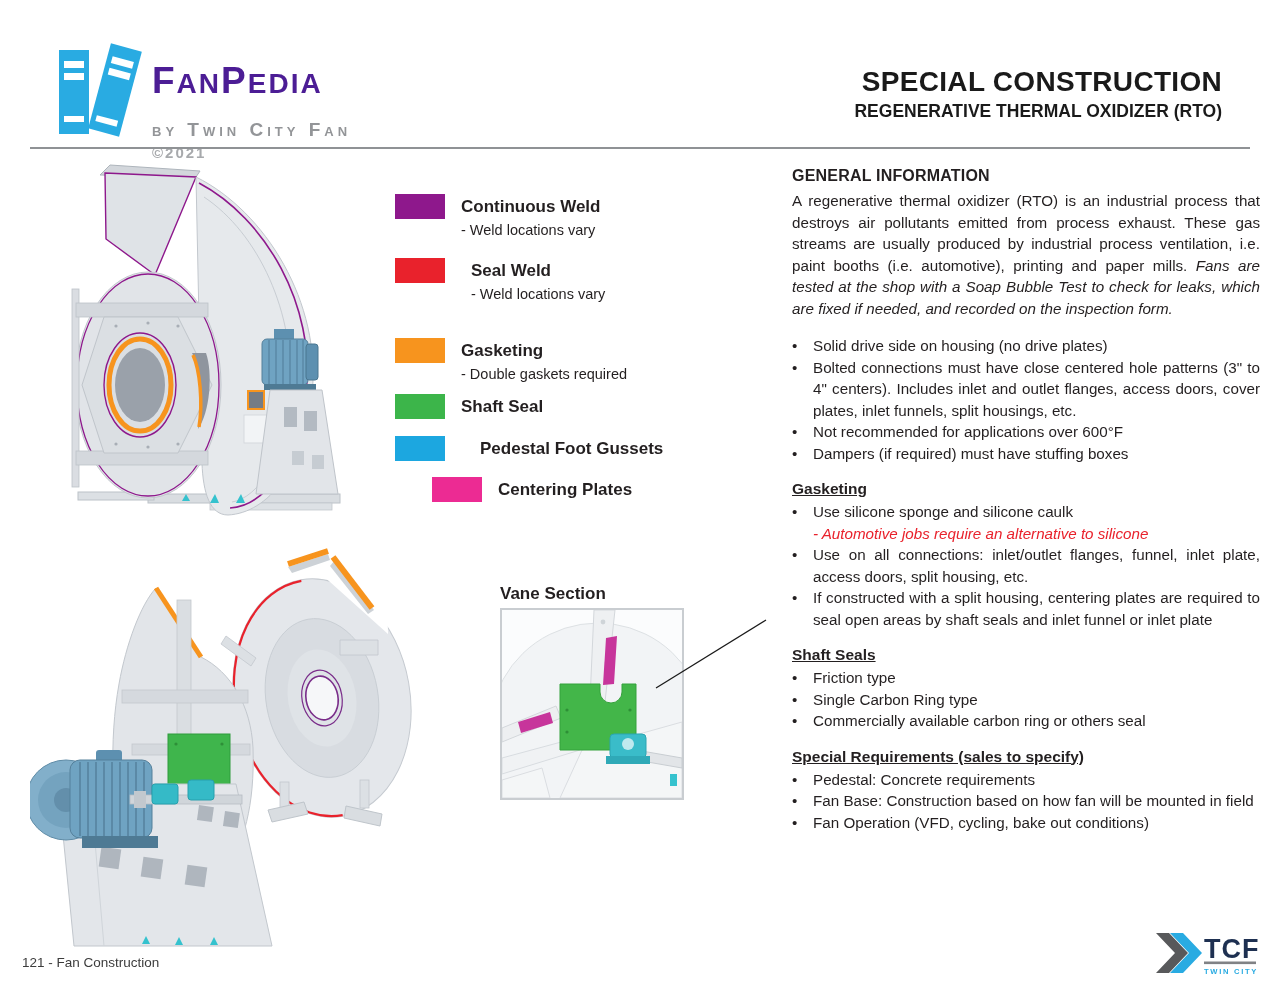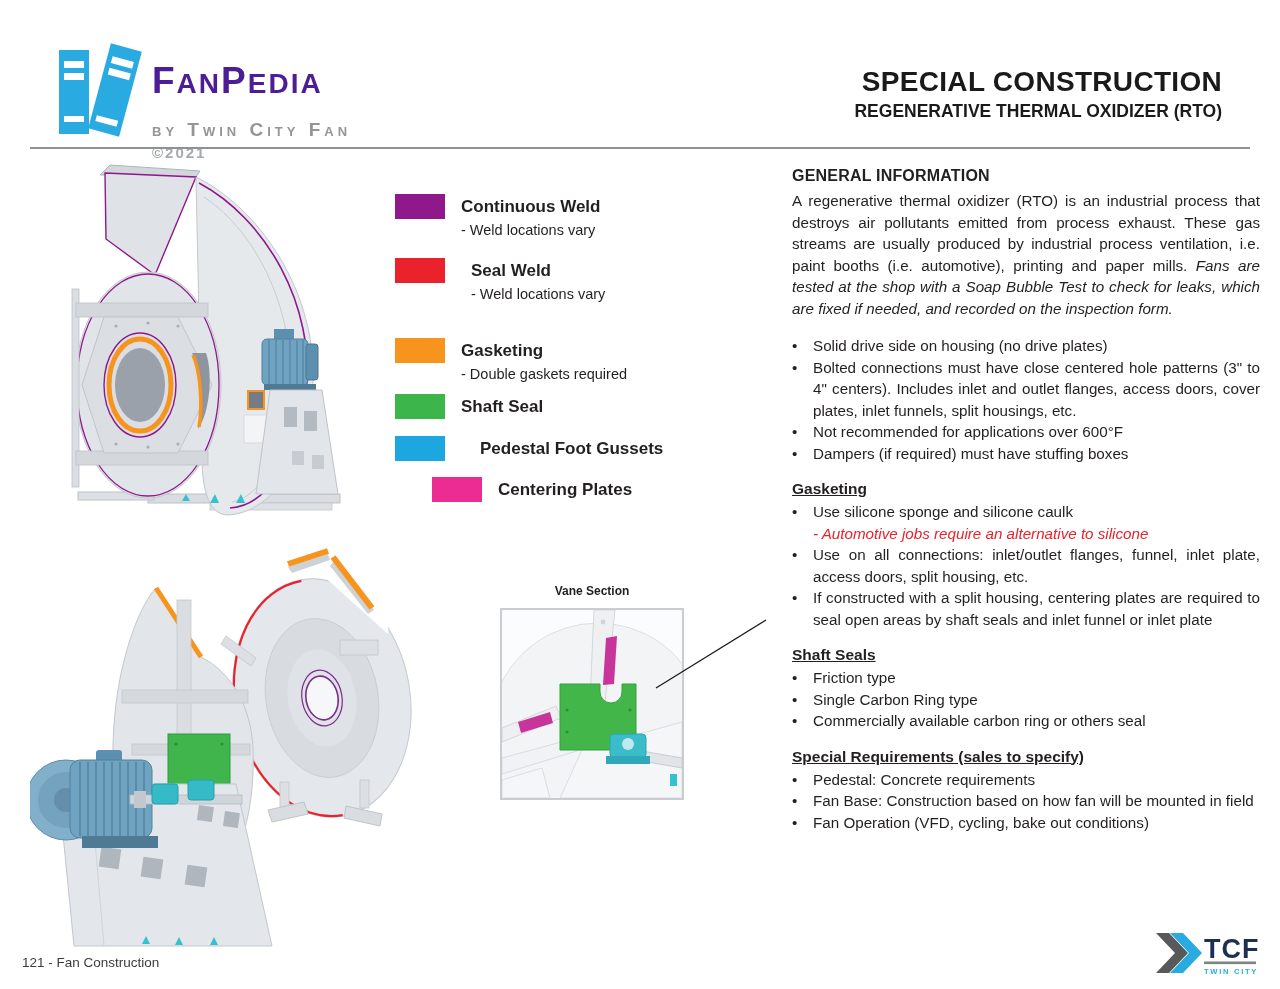--- a/index.html
+++ b/index.html
@@ -32,21 +32,21 @@
   .gi-para{font-size:15.2px;line-height:21.5px;text-align:justify;margin:0;}
   .gi-para .it{font-style:italic;}
   .section{margin-top:16px;}
   .section-heading{font-size:15.5px;font-weight:bold;text-decoration:underline;margin:0 0 3px 0;}
   .bullet{display:flex;font-size:15.2px;line-height:21.5px;}
   .dot{width:21px;flex:none;}
   .bullet-body{flex:1;text-align:justify;}
   .red-note{font-style:italic;}
 
   
-  .vane-label{position:absolute;left:500px;top:584px;width:184px;text-align:center;font-weight:bold;font-size:12px;}
+  .vane-label{position:absolute;left:500px;top:584px;width:184px;font-weight:bold;font-size:17px;}
   .vane-frame{position:absolute;left:500px;top:608px;width:184px;height:192px;border:2px solid #C9CDD1;
               box-sizing:border-box;background:#F2F4F6;}
   .callout{position:absolute;left:648px;top:612px;}
 
   
   .fan1{position:absolute;left:60px;top:163px;}
   .fan2{position:absolute;left:30px;top:548px;}
   .footer-page{position:absolute;left:22px;top:955px;font-size:13.5px;color:#3C3C3C;}
   .tcf{position:absolute;left:1154px;top:927px;}
 </style>

